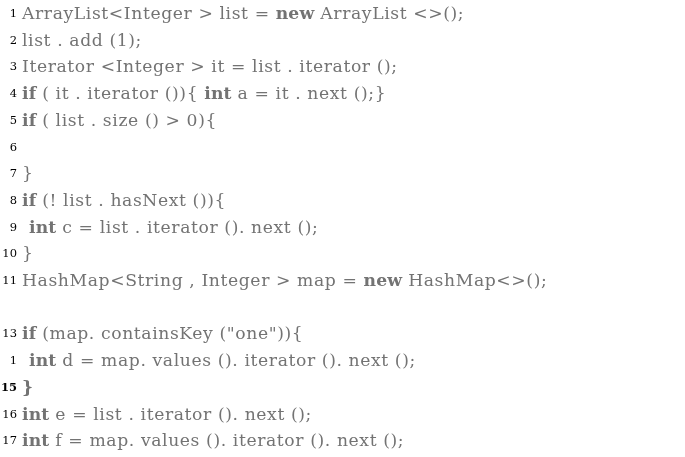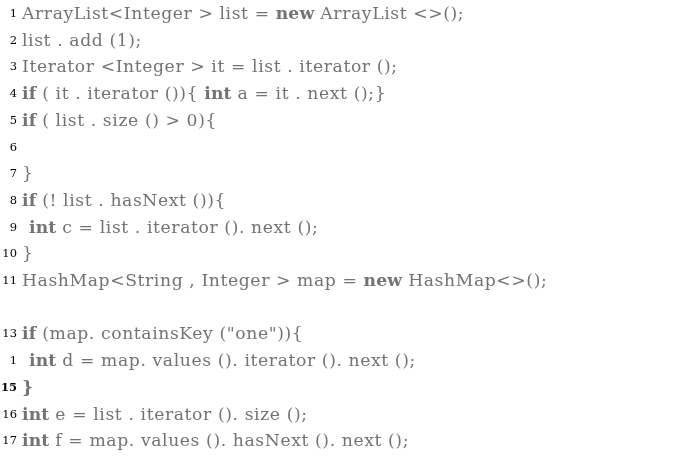--- a/index.html
+++ b/index.html
@@ -77,15 +77,15 @@
     <div class="code-line" style="top: 106.8px; position: absolute; left: 0px; width: 685px;"><span class="lineno">5</span><span class="code-text"><span class="kw">if</span><span class="tok"> ( list . size () &gt; 0){</span></span></div>
     <div class="code-line" style="top: 133.5px; position: absolute; left: 0px; width: 685px;"><span class="lineno">6</span></div>
     <div class="code-line" style="top: 160.2px; position: absolute; left: 0px; width: 685px;"><span class="lineno">7</span><span class="code-text"><span class="tok">}</span></span></div>
     <div class="code-line" style="top: 186.9px; position: absolute; left: 0px; width: 685px;"><span class="lineno">8</span><span class="code-text"><span class="kw">if</span><span class="tok"> (! list . hasNext ()){</span></span></div>
     <div class="code-line" style="top: 213.6px; position: absolute; left: 0px; width: 685px;"><span class="lineno">9</span><span class="code-text"><span class="ind"></span><span class="kw">int</span><span class="tok"> c = list . iterator (). next ();</span></span></div>
     <div class="code-line" style="top: 240.3px; position: absolute; left: 0px; width: 588px;"><span class="lineno">10</span><span class="code-text"><span class="tok">}</span></span></div>
     <div class="code-line" style="top: 267px; position: absolute; left: 0px; width: 669px;"><span class="lineno">11</span><span class="code-text"><span class="tok">HashMap&lt;String , Integer &gt; map = </span><span class="kw">new</span><span class="tok"> HashMap&lt;&gt;();</span></span></div>
     <div class="code-line" style="top: 320.4px; position: absolute; left: 0px; width: 671px;"><span class="lineno">13</span><span class="code-text"><span class="kw">if</span><span class="tok"> (map. containsKey ("one")){</span></span></div>
     <div class="code-line" style="top: 347.1px; position: absolute; left: 0px; width: 685px;"><span class="lineno">1</span><span class="code-text"><span class="ind"></span><span class="kw">int</span><span class="tok"> d = map. values (). iterator (). next ();</span></span></div>
     <div class="code-line" style="top: 373.8px; position: absolute; left: 0px; width: 685px; font-weight: bold;"><span class="lineno">15</span><span class="code-text"><span class="tok">}</span></span></div>
-    <div class="code-line" style="top: 400.5px; position: absolute; left: 0px; width: 685px;"><span class="lineno">16</span><span class="code-text"><span class="kw">int</span><span class="tok"> e = list . iterator (). size ();</span></span></div>
-    <div class="code-line" style="top: 427.2px; position: absolute; left: 0px; width: 685px; padding-left: 16px;"><span class="lineno">17</span><span class="code-text"><span class="kw">int</span><span class="tok"> f = map. values (). hasNext (). next ();</span></span></div>
+    <div class="code-line" style="top: 400.5px; position: absolute; left: 0px; width: 685px;"><span class="lineno">16</span><span class="code-text"><span class="kw">int</span><span class="tok"> e = list . iterator (). next ();</span></span></div>
+    <div class="code-line" style="top: 427.2px; position: absolute; left: 0px; width: 685px; padding-left: 16px;"><span class="lineno">17</span><span class="code-text"><span class="kw">int</span><span class="tok"> f = map. values (). iterator (). next ();</span></span></div>
   </div>
 
 </body></html>

